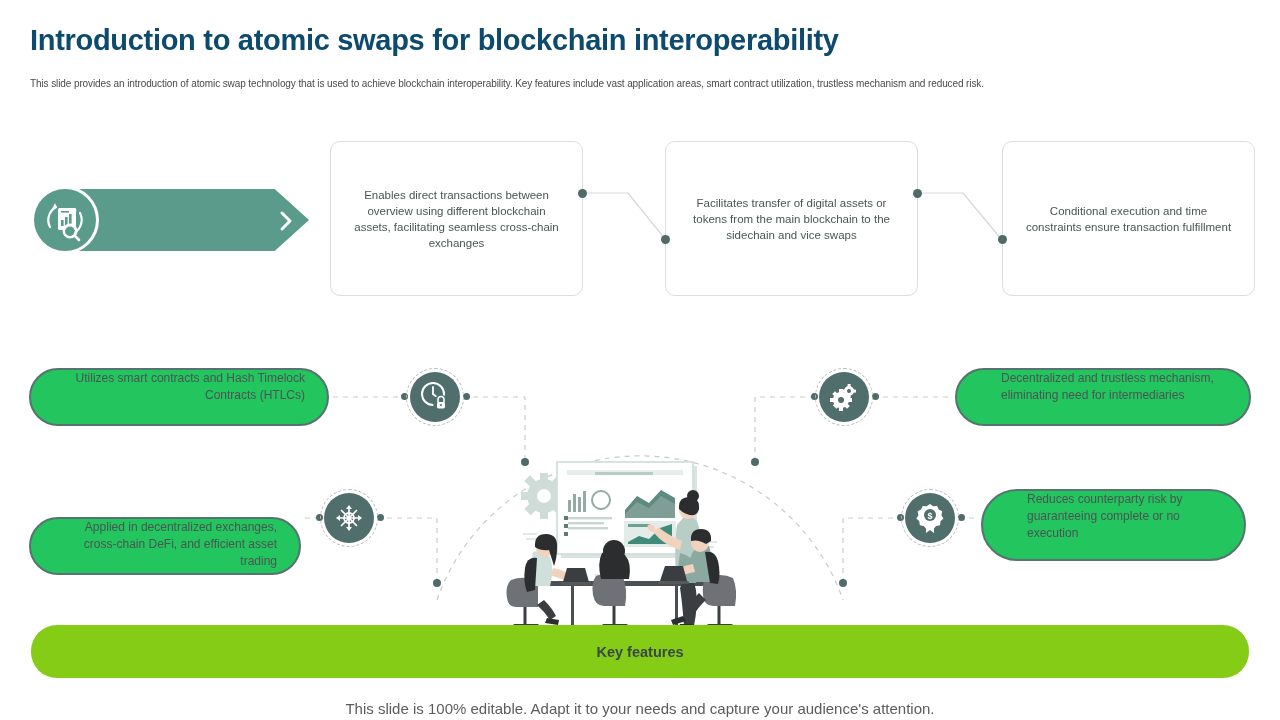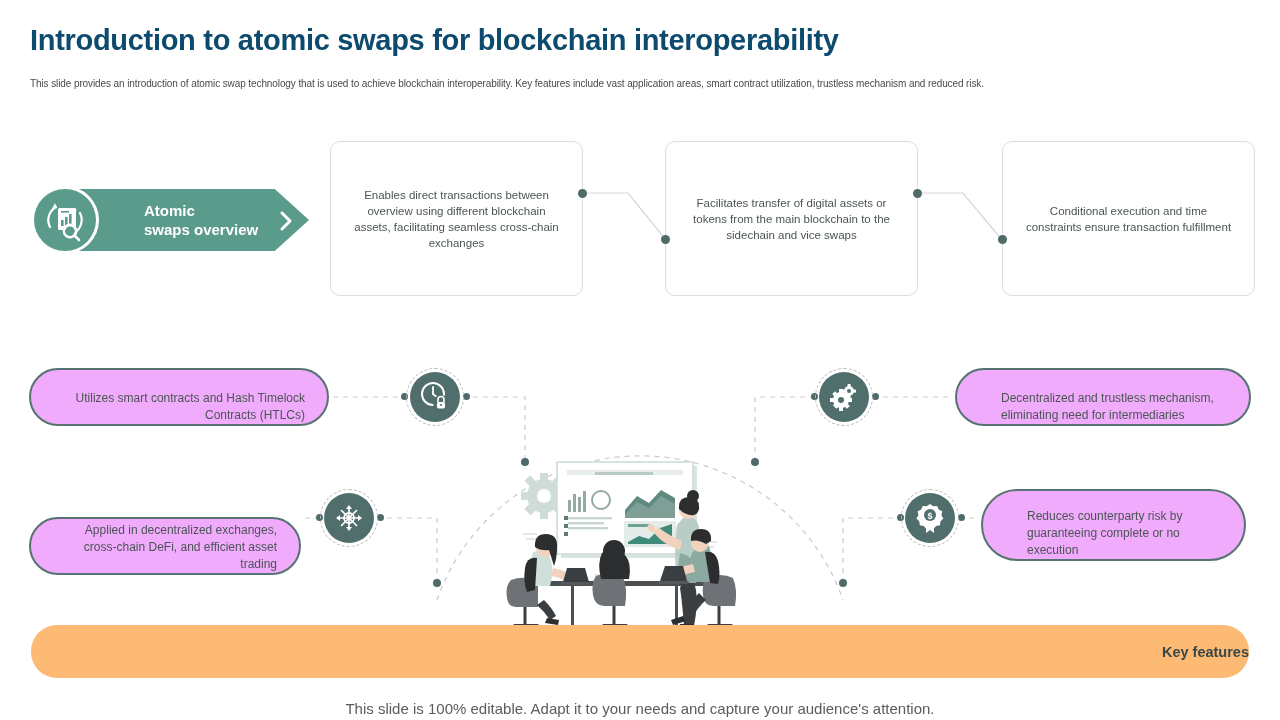--- a/index.html
+++ b/index.html
@@ -125,24 +125,24 @@
     width: 1280px;
     height: 720px;
     pointer-events: none;
   }
 
   
   .feature-pill {
     position: absolute;
     border: 2px solid #577371;
     border-radius: 36px;
-    background: #f0abfc;
+    background: #22c55e;
     box-sizing: border-box;
     display: flex;
-    align-items: flex-end;
+    align-items: flex-start;
   }
   .feature-pill-text {
     width: 100%;
     padding: 0 22px;
     font-size: 12px;
     line-height: 17px;
     color: #4b5554;
     box-sizing: border-box;
   }
   .align-right  { text-align: right; }
@@ -197,25 +197,25 @@
     z-index: 2;
   }
 
   
   #key-features-bar {
     position: absolute;
     left: 31px;
     top: 625px;
     width: 1218px;
     height: 53px;
-    background: #fdba74;
+    background: #84cc16;
     border-radius: 26px;
     display: flex;
     align-items: center;
-    justify-content: flex-end;
+    justify-content: center;
     z-index: 7;
   }
   #key-features-label {
     font-size: 14.5px;
     font-weight: bold;
     color: #394746;
   }
 
   #footer-note {
     position: absolute;
@@ -254,24 +254,20 @@
       <rect x="27" y="31" width="2.6" height="6" fill="#5a9b8c"></rect>
       <rect x="31" y="28" width="2.6" height="9" fill="#5a9b8c"></rect>
       <rect x="35" y="25" width="2.6" height="12" fill="#5a9b8c"></rect>
       <rect x="27" y="22" width="8" height="1.6" fill="#5a9b8c"></rect>
       <circle cx="40" cy="21.5" r="2.4" fill="#ffffff"></circle>
 
       <circle cx="36" cy="42" r="6.2" fill="none" stroke="#ffffff" stroke-width="2.4"></circle>
       <circle cx="36" cy="42" r="4.6" fill="#5a9b8c"></circle>
       <line x1="40.5" y1="46.5" x2="45" y2="51" stroke="#ffffff" stroke-width="2.6" stroke-linecap="round"></line>
     </svg>
-  </div>
-  <div id="overview-label">
-    <div>Atomic</div>
-    <div>swaps overview</div>
   </div>
   <svg id="overview-arrow" width="14" height="22" viewBox="0 0 14 22">
     <path d="M 3 3 L 11 11 L 3 19" stroke="#ffffff" stroke-width="3" fill="none" stroke-linecap="round" stroke-linejoin="round"></path>
   </svg>
 </div>
 
 <div class="top-box" id="top-box-1">
   <div class="top-box-text">Enables direct transactions between overview using different blockchain assets, facilitating seamless cross-chain exchanges</div>
 </div>
 <div class="node-dot" style="left:578px; top:189px;"></div>

